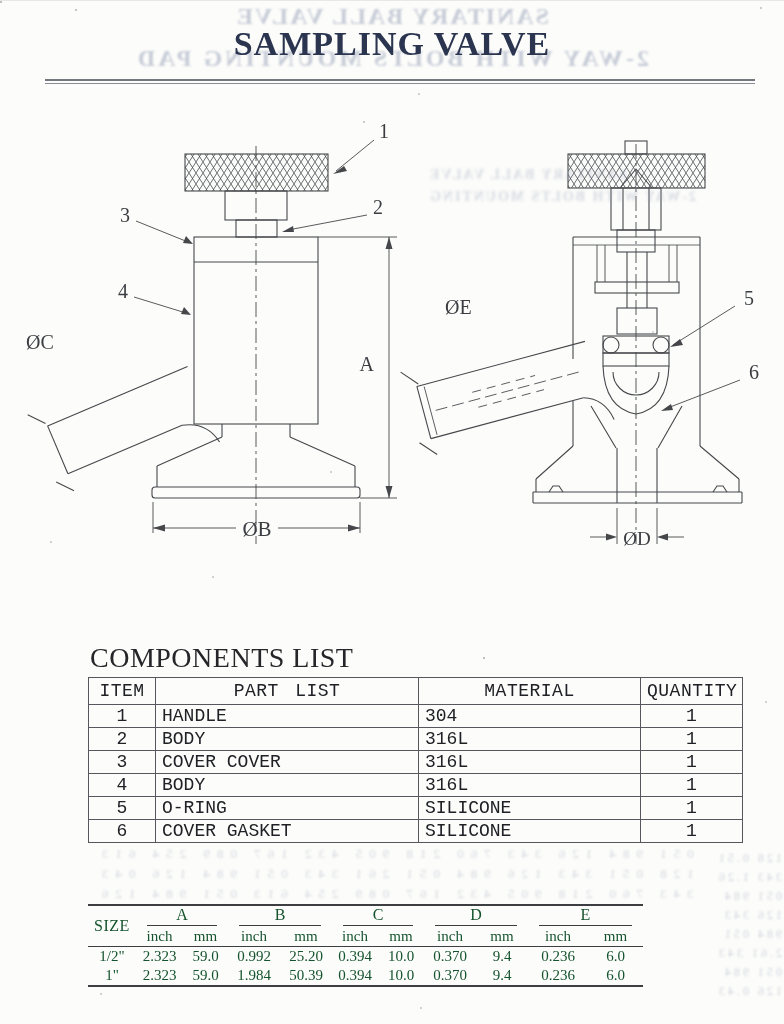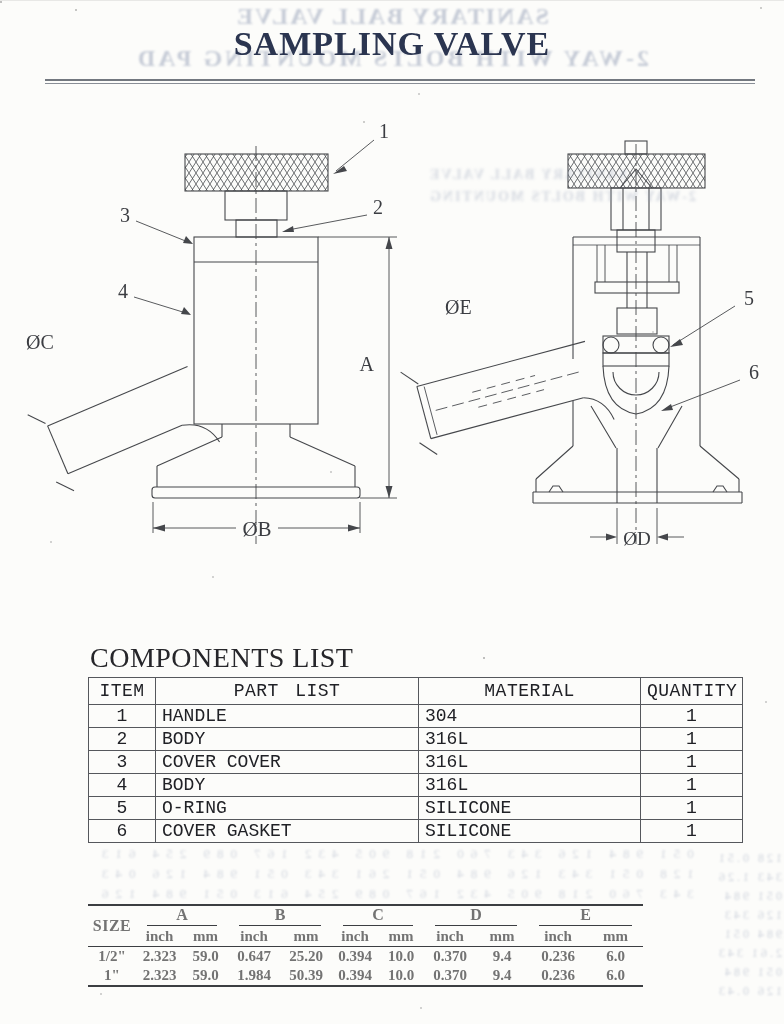--- a/index.html
+++ b/index.html
@@ -45,24 +45,23 @@
   .comp-table td,.comp-table th{
     border:1.3px solid #55575c; padding:1px 6px; font-weight:normal;
     overflow:hidden; white-space:nowrap;
   }
   .comp-table th{text-align:center; height:24px; letter-spacing:.5px; word-spacing:5px;}
   .comp-table td{height:18px;}
   .comp-table .c-item,.comp-table .c-qty{text-align:center;}
   
   .dim-table{
     position:absolute; top:903px; left:88px;
-    border-collapse:collapse; font-size:15px; color:#737373;
+    border-collapse:collapse; font-size:15px; color:#14532d;
     border-top:2.2px solid #3c3e42; border-bottom:2.2px solid #3c3e42;
     table-layout:fixed;
-    font-weight:bold;
   }
   .dim-table td{padding:0 2px; text-align:center; white-space:nowrap;}
   .dim-table .r-letters td{height:20px; font-size:16px;}
   .dim-table .r-units td{height:20px; border-bottom:1.7px solid #3c3e42;}
   .dim-table .r-data td{height:19px;}
   .dim-table .size-cell{border-bottom:1.7px solid #3c3e42; font-size:16px; letter-spacing:.5px;}
   .grp-u{border-bottom:1.6px solid #3c3e42; margin:0 9px; padding-bottom:1px; text-align:center;}
   
   .specks{
     position:absolute; top:0; left:0; width:2px; height:2px; border-radius:50%;
@@ -330,21 +329,21 @@
       <td>mm</td>
       <td>inch</td>
       <td>mm</td>
       <td>inch</td>
       <td>mm</td>
     </tr>
     <tr class="r-data">
       <td>1/2"</td>
       <td>2.323</td>
       <td>59.0</td>
-      <td>0.647</td>
+      <td>0.992</td>
       <td>25.20</td>
       <td>0.394</td>
       <td>10.0</td>
       <td>0.370</td>
       <td>9.4</td>
       <td>0.236</td>
       <td>6.0</td>
     </tr>
     <tr class="r-data">
       <td>1"</td>

